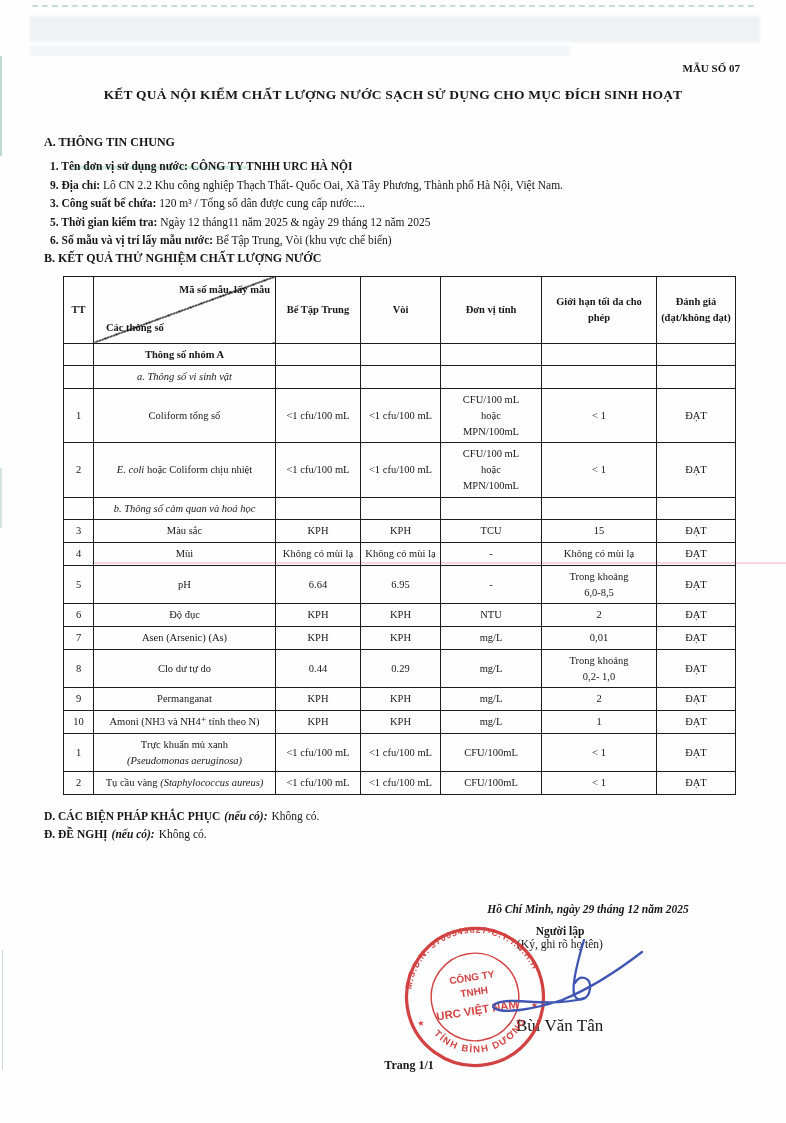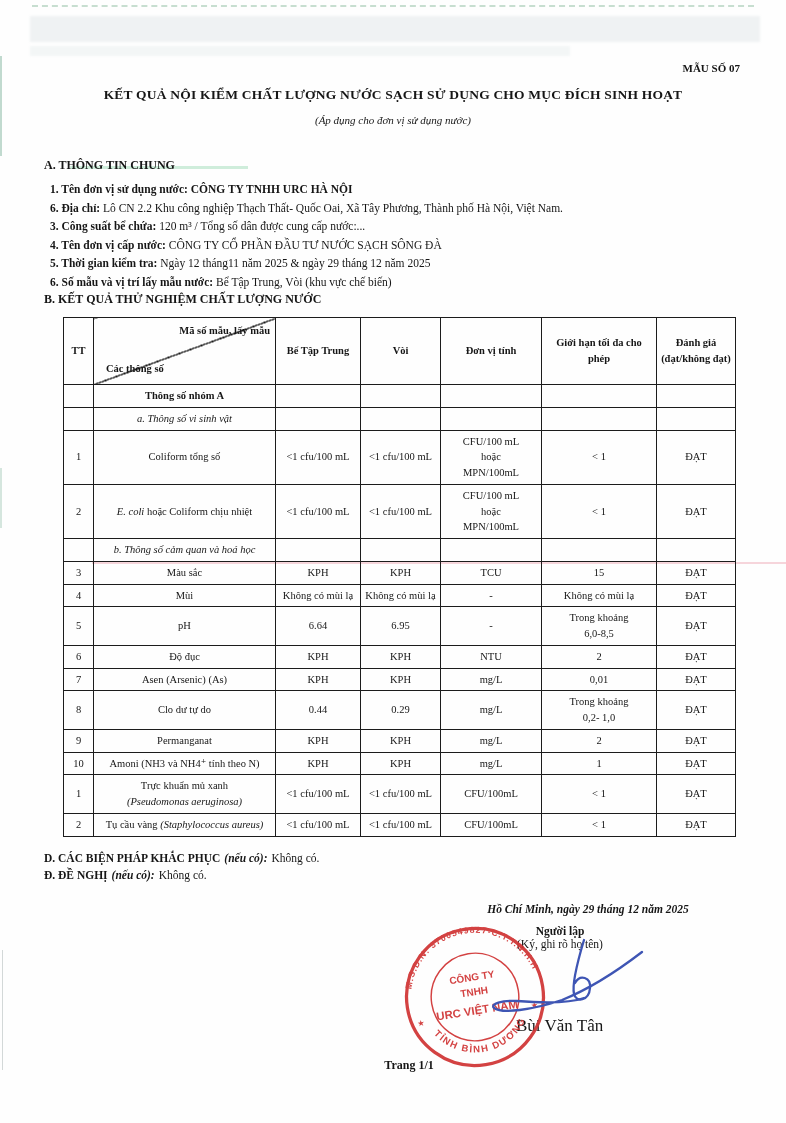--- a/index.html
+++ b/index.html
@@ -76,28 +76,26 @@
   <div class="art-topghost2"></div>
   <div class="art-left1"></div>
   <div class="art-left2"></div>
   <div class="art-left3"></div>
   <div class="art-pink"></div>
   <div class="art-greenA"></div>
 
   <div class="sheet">
     <div class="formno">MẪU SỐ 07</div>
     <div class="title">KẾT QUẢ NỘI KIỂM CHẤT LƯỢNG NƯỚC SẠCH SỬ DỤNG CHO MỤC ĐÍCH SINH HOẠT</div>
-    <div class="subtitle">(Áp dụng cho đơn vị sử dụng nước)</div>
 
     <div class="sec-head">A.  THÔNG TIN CHUNG</div>
     <div class="info-list">
         <div class="info-item"><span class="b">1.  Tên đơn vị sử dụng nước: </span><span class="b">CÔNG TY TNHH URC HÀ NỘI</span></div>
-        <div class="info-item"><span class="b">6.  Địa chỉ: </span><span>Lô CN 2.2 Khu công nghiệp Thạch Thất- Quốc Oai, Xã Tây Phương, Thành phố Hà Nội, Việt Nam.</span></div>
+        <div class="info-item"><span class="b">9.  Địa chỉ: </span><span>Lô CN 2.2 Khu công nghiệp Thạch Thất- Quốc Oai, Xã Tây Phương, Thành phố Hà Nội, Việt Nam.</span></div>
         <div class="info-item"><span class="b">3.  Công suất bể chứa: </span><span>120 m³ / Tổng số dân được cung cấp nước:...</span></div>
-        <div class="info-item"><span class="b">4.  Tên đơn vị cấp nước: </span><span>CÔNG TY CỔ PHẦN ĐẦU TƯ NƯỚC SẠCH SÔNG ĐÀ</span></div>
         <div class="info-item"><span class="b">5.  Thời gian kiểm tra: </span><span>Ngày 12 tháng11 năm 2025 &amp; ngày 29 tháng 12 năm 2025</span></div>
         <div class="info-item"><span class="b">6.  Số mẫu và vị trí lấy mẫu nước: </span><span>Bể Tập Trung, Vòi (khu vực chế biến)</span></div>
       </div>
 
     <div class="sec-head-b">B.  KẾT QUẢ THỬ NGHIỆM CHẤT LƯỢNG NƯỚC</div>
 
     <table class="rtable">
       <colgroup>
         <col style="width:30px">
           <col style="width:182px">

